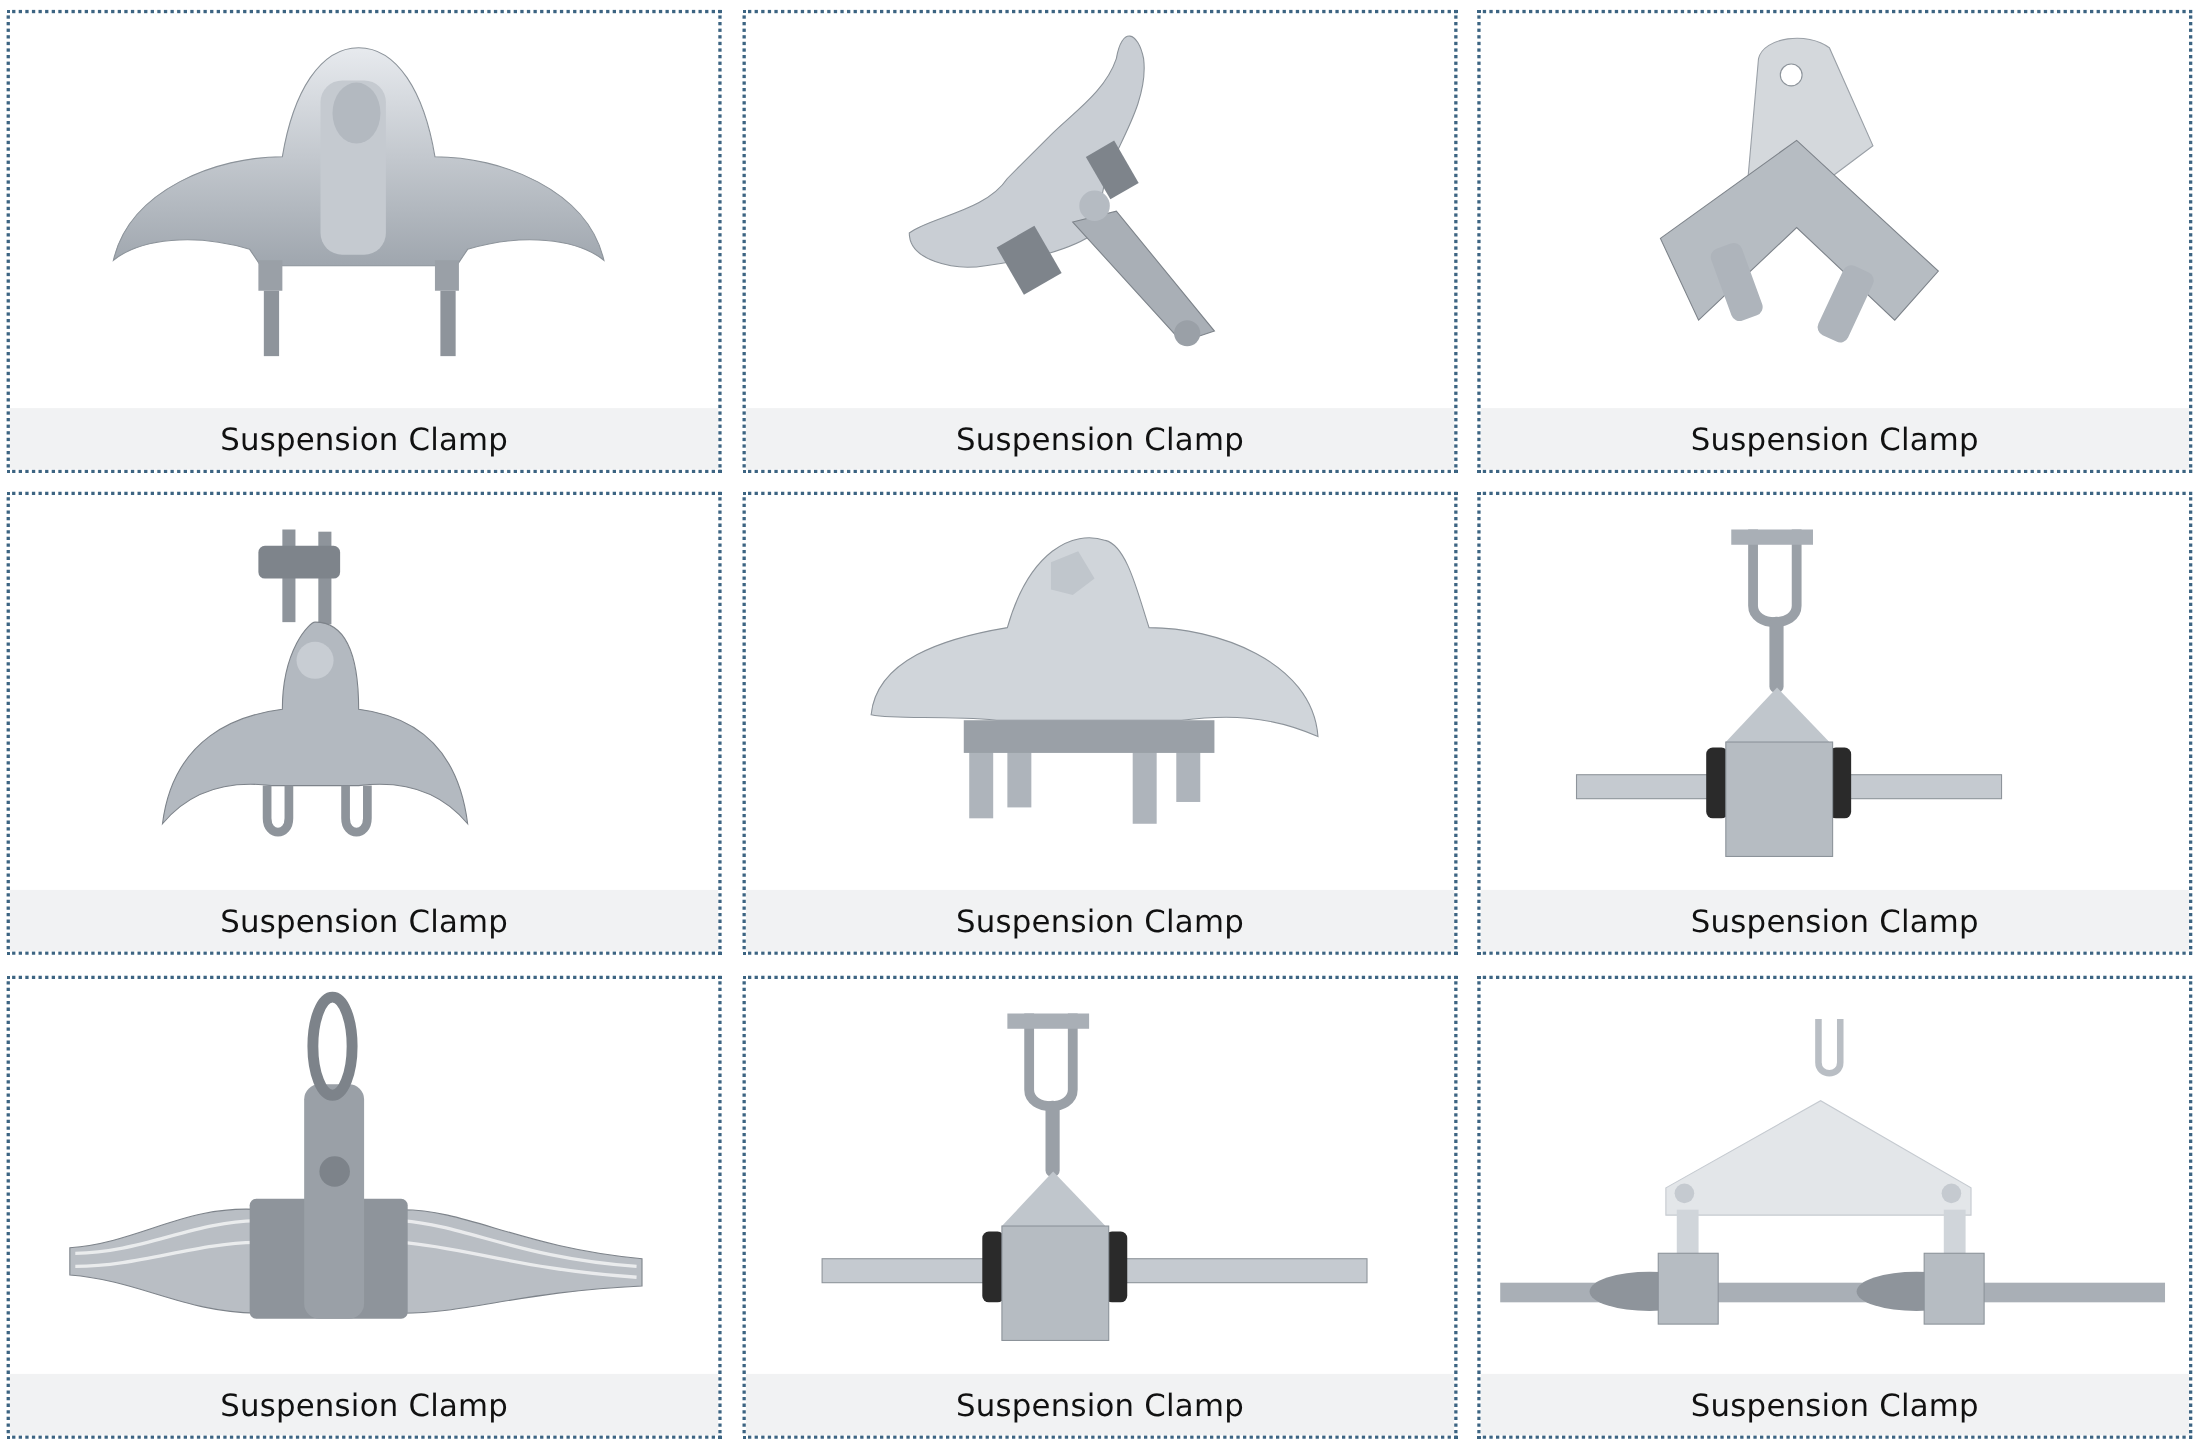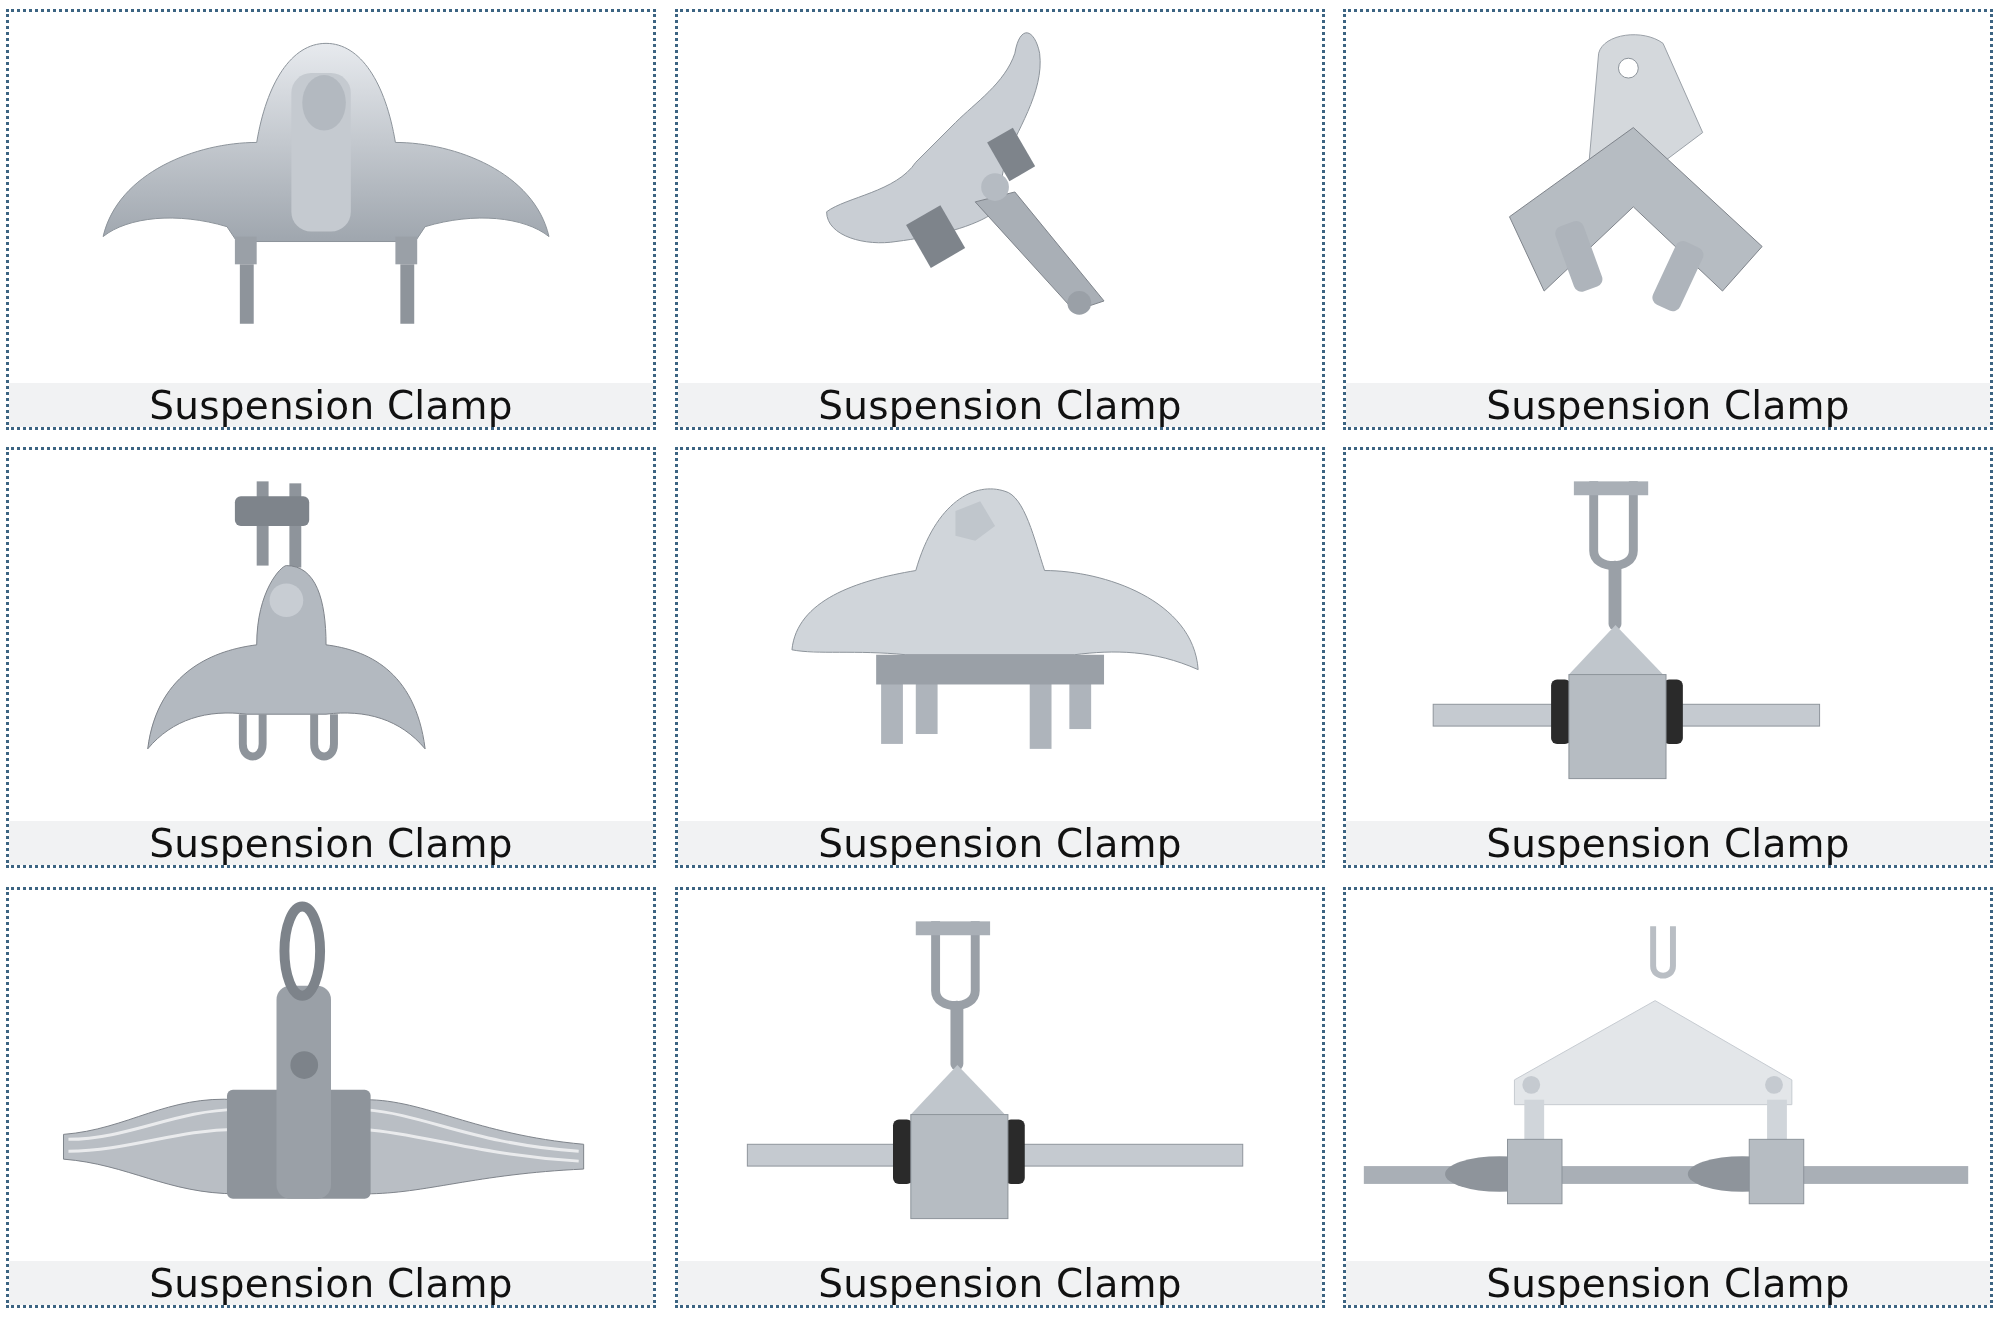--- a/index.html
+++ b/index.html
@@ -9,23 +9,23 @@
     font-family: "DejaVu Sans", "Liberation Sans", sans-serif;
   }
   .grid { position: absolute; left: 6px; top: 9px; width: 1988px; height: 1300px; }
   .card {
     position: absolute; width: 650px; height: 421px; box-sizing: border-box;
     border: 3px dotted #3c6482; background: #ffffff; overflow: hidden;
   }
   .card .photo { position: absolute; left: 0; top: 0; width: 100%; height: 356px; }
   .card .photo svg { width: 100%; height: 100%; display: block; }
   .card .caption {
-    position: absolute; left: 0; right: 0; bottom: 0; height: 44px;
+    position: absolute; left: 0; right: 0; bottom: 0; height: 56px;
     background: #f1f2f3; display: flex; align-items: center; justify-content: center;
-    font-size: 39px; color: #111; letter-spacing: 0.2px;
+    font-size: 28px; color: #111; letter-spacing: 0.2px;
   }
 </style>
 </head>
 <body>
 
 <div class="grid">
 
   <div class="card" style="left:0;top:0">
     <div class="photo">
       <svg viewBox="0 0 650 356">

